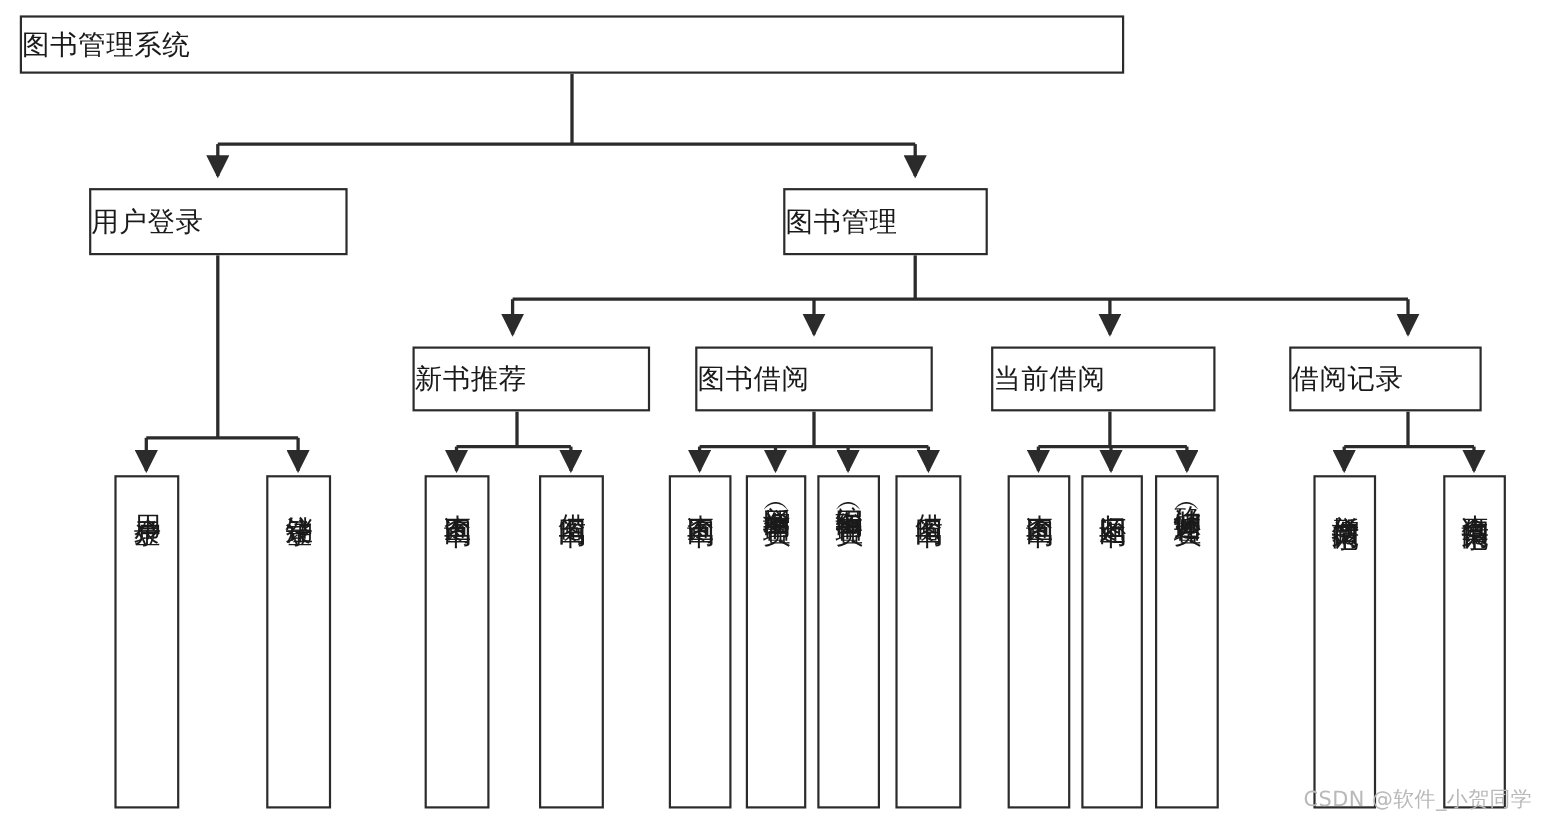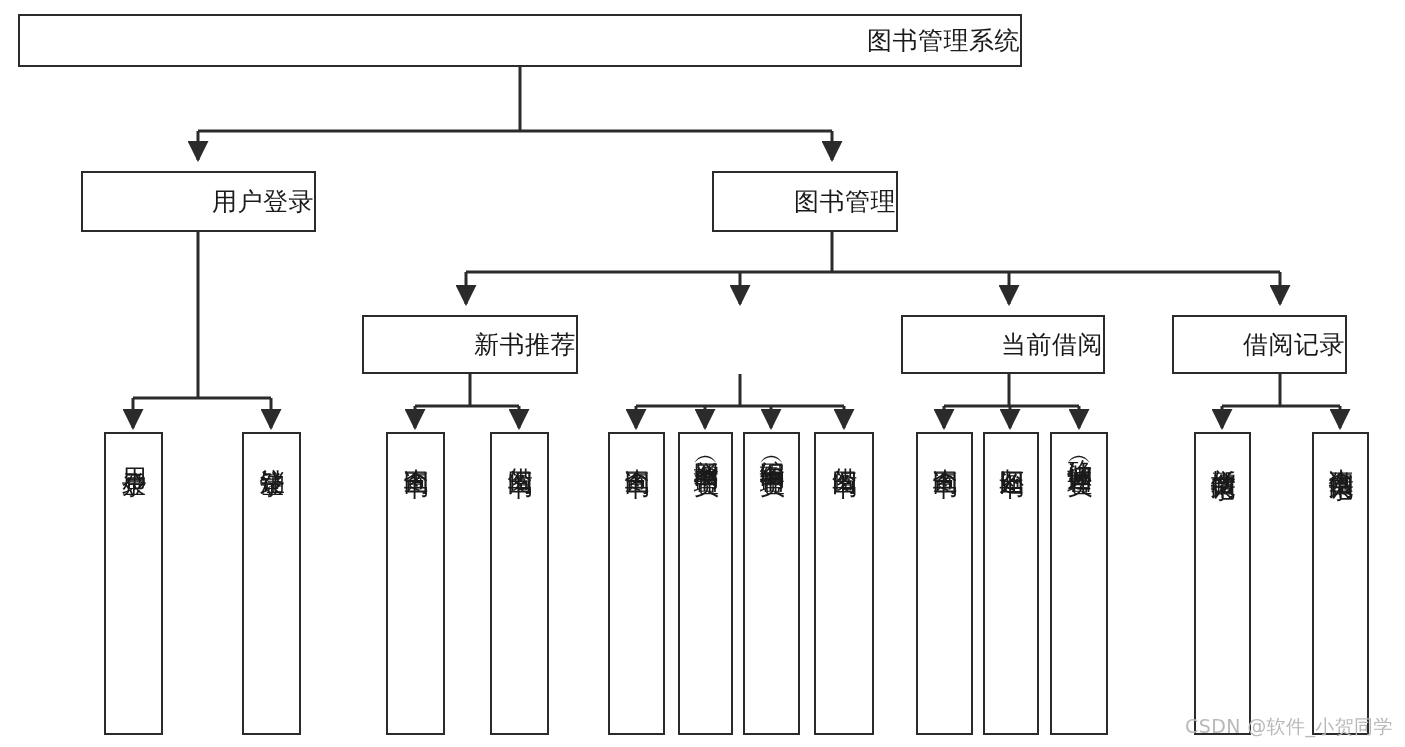--- a/index.html
+++ b/index.html
@@ -26,21 +26,21 @@
     height: 747px;
     pointer-events: none;
   }
   .node {
     position: absolute;
     box-sizing: border-box;
     border: 2.5px solid #2b2b2b;
     background: #ffffff;
     display: flex;
     align-items: center;
-    justify-content: flex-end;
+    justify-content: flex-start;
     color: #1a1a1a;
   }
   .node-label {
     display: block;
     text-align: center;
     line-height: 1.18;
     white-space: nowrap;
     color: #1a1a1a;
   }
   
@@ -137,22 +137,25 @@
     <span class="node-label">图书管理系统</span>
   </div>
 
   <div class="node horiz" style="left:81px;top:171px;width:235px;height:61px;">
     <span class="node-label">用户登录</span>
   </div>
   <div class="node horiz" style="left:712px;top:171px;width:186px;height:61px;">
     <span class="node-label">图书管理</span>
   </div>
 
-  <div class="node horiz" style="left:362px;top:315px;width:216px;height:59px;">
+  <div class="node horiz" style="left:375px;top:315px;width:216px;height:59px;">
     <span class="node-label">新书推荐</span>
+  </div>
+  <div class="node horiz" style="left:632px;top:315px;width:216px;height:59px;">
+    <span class="node-label">图书借阅</span>
   </div>
   <div class="node horiz" style="left:901px;top:315px;width:204px;height:59px;">
     <span class="node-label">当前借阅</span>
   </div>
   <div class="node horiz" style="left:1172px;top:315px;width:175px;height:59px;">
     <span class="node-label">借阅记录</span>
   </div>
 
   <div class="node leaf" style="left:104px;top:432px;width:59px;height:303px;">
     <span class="node-label">用户登录</span>

